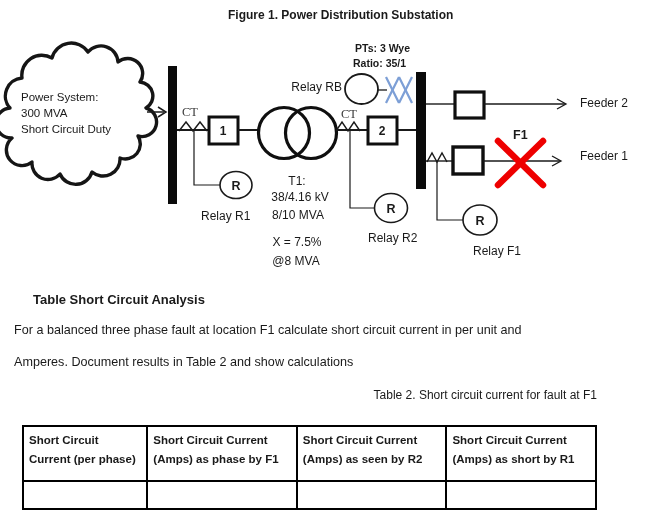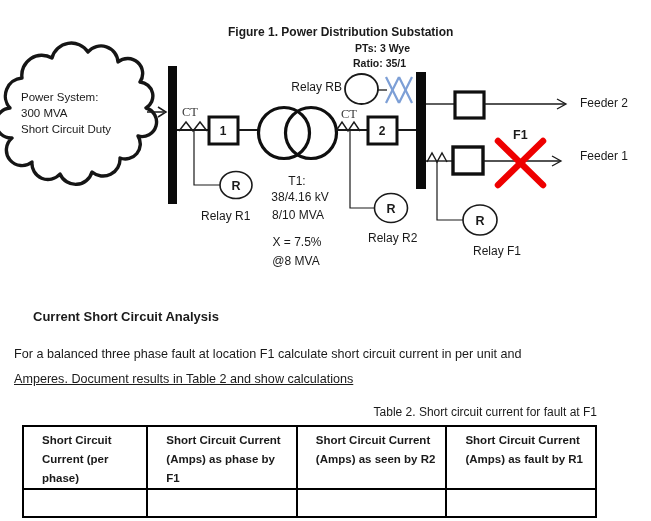--- a/index.html
+++ b/index.html
@@ -1,43 +1,43 @@
 <!DOCTYPE html>
 <html><head>
 <meta charset="utf-8">
 <style>
   html,body { margin:0; padding:0; background:#fff; }
   .page {
     position:relative; width:651px; height:521px; background:#ffffff;
     font-family:"Liberation Sans", sans-serif; color:#1a1a1a; overflow:hidden;
   }
-  .abs { position:absolute;margin-top:17px; }
+  .abs { position:absolute; }
   .fig-title { left:228px; top:8px; font-size:12px; font-weight:bold; white-space:nowrap; }
   .diagram { position:absolute; left:0; top:0; }
   svg text { fill:#1a1a1a; }
   .cloudtxt { font-size:11.5px; }
   .ct { font-family:"Liberation Serif", serif; font-size:12.5px; fill:#3a3a3a; }
   .boxnum { font-size:12px; font-weight:bold; text-anchor:middle; }
   .rletter { font-size:12.5px; font-weight:bold; text-anchor:middle; }
   .spec { font-size:12px; text-anchor:middle; }
   .pts { font-size:10.5px; font-weight:600; }
   .f1lbl { font-size:12.5px; font-weight:bold; }
   .dlabel { font-size:12px; }
   .section-heading { left:33px; top:292px; font-size:13px; font-weight:bold; white-space:nowrap; }
-  .para1 { left:14px; top:330px; font-size:12.6px; white-space:nowrap; }
-  .para2 { left:14px; top:355px; font-size:12.6px; white-space:nowrap;text-decoration:underline; }
+  .para1 { left:14px; top:323px; font-size:12.6px; white-space:nowrap; }
+  .para2 { left:14px; top:355px; font-size:12.6px; white-space:nowrap; }
   .tbl-caption { left:22px; top:388px; width:575px; text-align:right; font-size:12px; }
   table.results {
     position:absolute; left:22px; top:425px; width:575px;
     border-collapse:collapse; table-layout:fixed;
   }
   table.results th, table.results td { border:2px solid #000; }
   table.results th {
     font-size:11.5px; font-weight:bold; text-align:left; vertical-align:top;
-    padding:4px 5px 0 18px; line-height:19px; height:49px;
+    padding:4px 5px 0 5px; line-height:19px; height:49px;
   }
   table.results td { height:24px; }
   .c1 { width:123px; } .c2 { width:148px; } .c3 { width:148px; } .c4 { width:148px; }
 </style>
 </head>
 <body>
 
 <div class="page">
 
   <div class="abs fig-title">Figure 1. Power Distribution Substation</div>
@@ -134,21 +134,21 @@
     <text class="rletter" x="480" y="224.5">R</text>
     <text class="dlabel" x="473" y="255">Relay F1</text>
 
     <text class="spec" x="297" y="185">T1:</text>
     <text class="spec" x="300" y="201">38/4.16 kV</text>
     <text class="spec" x="298" y="219">8/10 MVA</text>
     <text class="spec" x="297" y="246">X = 7.5%</text>
     <text class="spec" x="296" y="265">@8 MVA</text>
   </svg>
 
-  <div class="abs section-heading">Current Short Circuit Analysis</div>
+  <div class="abs section-heading">Table Short Circuit Analysis</div>
   <div class="abs para1">For a balanced three phase fault at location F1 calculate short circuit current in per unit and</div>
   <div class="abs para2">Amperes. Document results in Table 2 and show calculations</div>
 
   <div class="abs tbl-caption">Table 2. Short circuit current for fault at F1</div>
 
   <table class="results">
     <colgroup>
       <col class="c1">
         <col class="c2">
         <col class="c3">
@@ -163,21 +163,21 @@
       <th>
         <div>Short Circuit Current</div>
         <div>(Amps) as phase by F1</div>
       </th>
       <th>
         <div>Short Circuit Current</div>
         <div>(Amps) as seen by R2</div>
       </th>
       <th>
         <div>Short Circuit Current</div>
-        <div>(Amps) as fault by R1</div>
+        <div>(Amps) as short by R1</div>
       </th>
     </tr>
     <tr>
       <td></td>
       <td></td>
       <td></td>
       <td></td>
     </tr>
   </tbody>
     </table>

